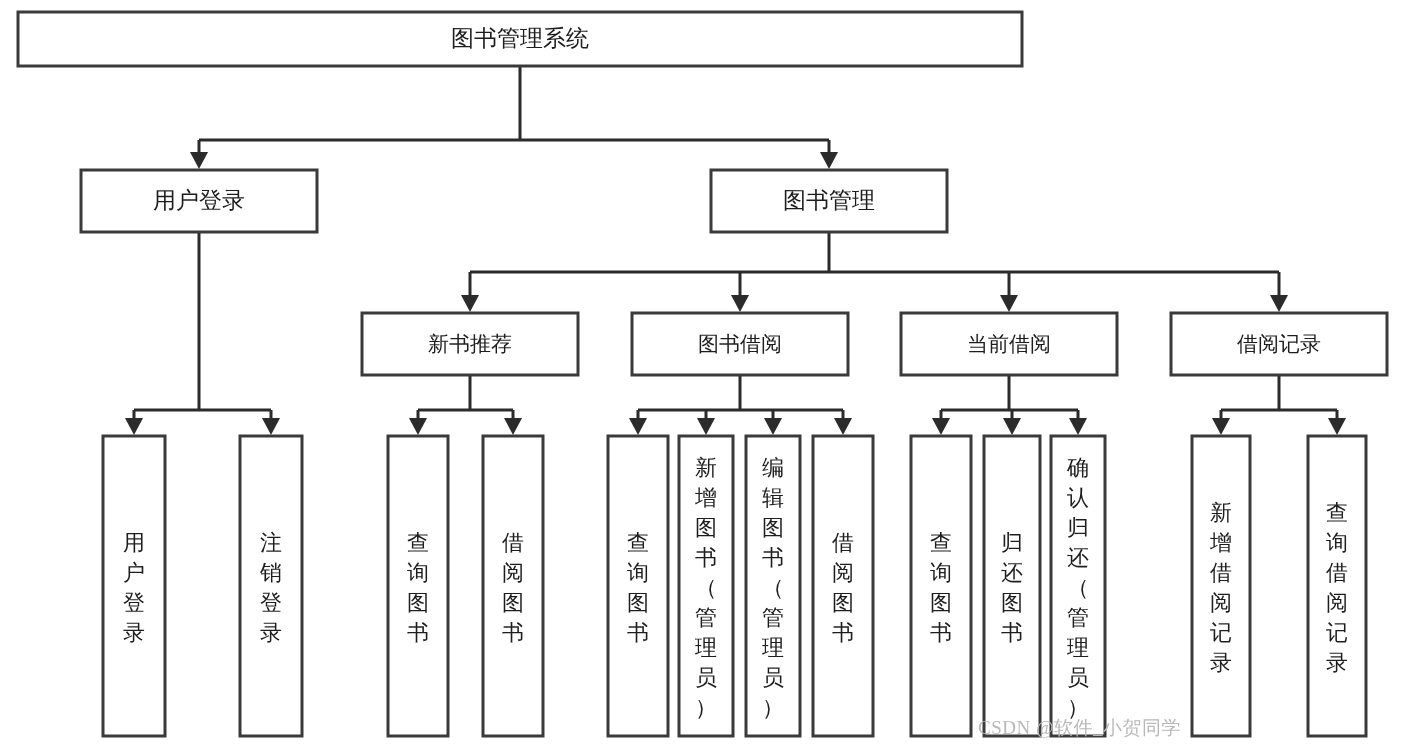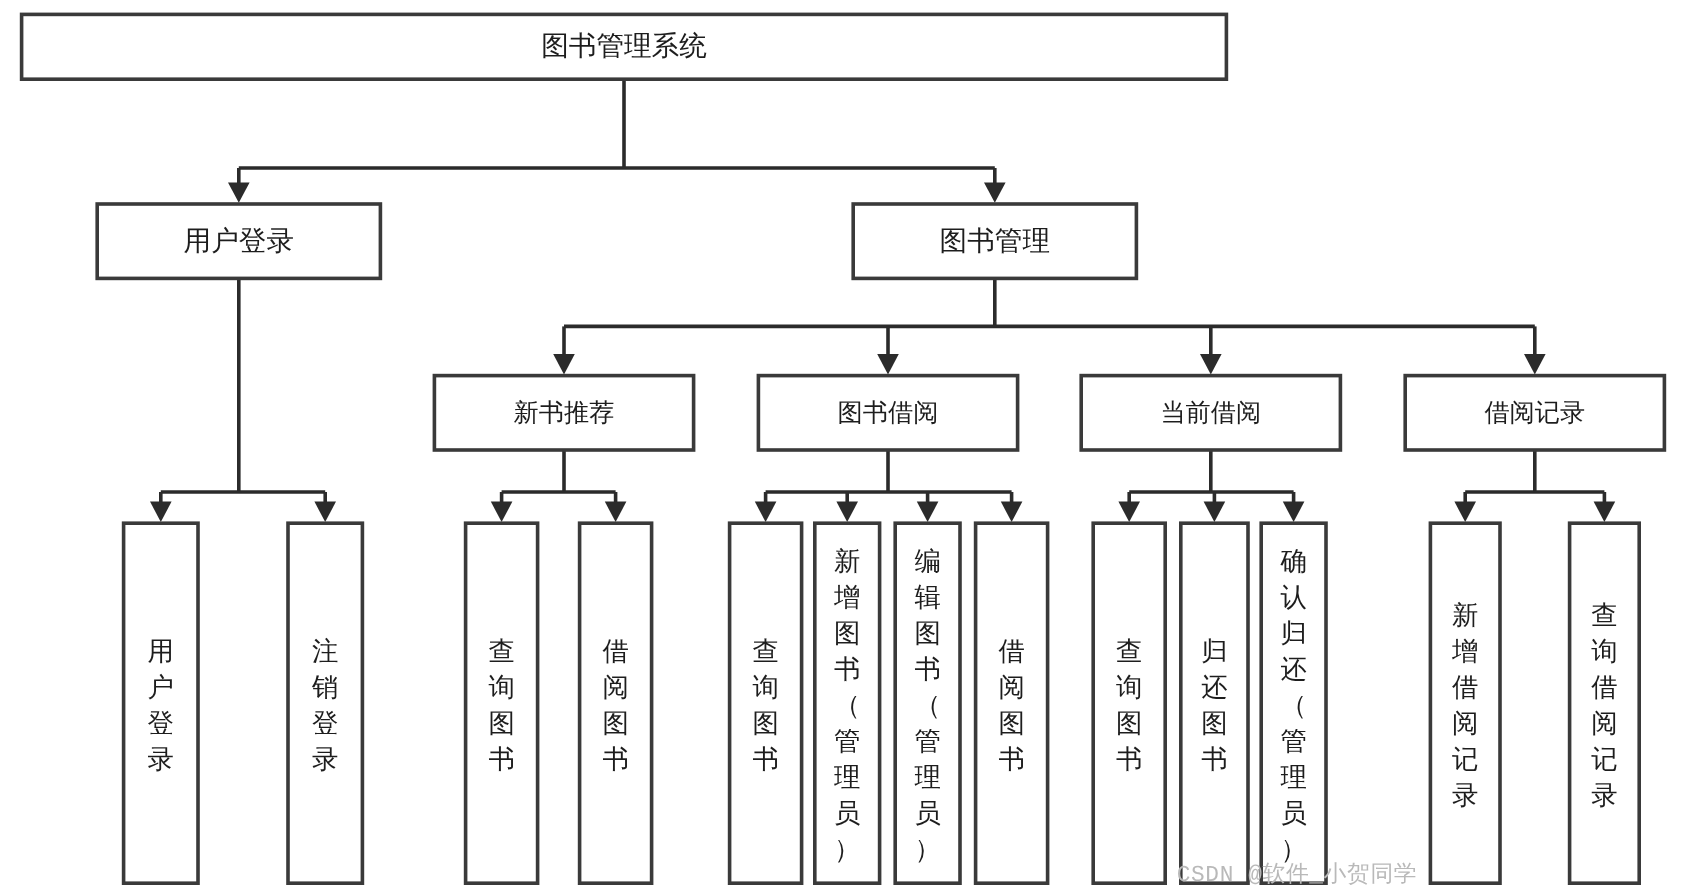--- a/index.html
+++ b/index.html
@@ -58,21 +58,21 @@
   .arrow-head {
     fill: #2b2b2b;
     stroke: none;
   }
   .watermark {
     position: absolute;
     right: 10px;
     bottom: 6px;
     color: #b9b9b9;
     font-size: 19px;
-    font-family: Liberation Mono, monospace;
+    font-family: Liberation Serif, serif;
     white-space: nowrap;
     letter-spacing: 0.5px;
     pointer-events: none;
     margin-top: 48px;
   }
 </style>
 </head>
 <body>
 
 <div id="diagram-root">

